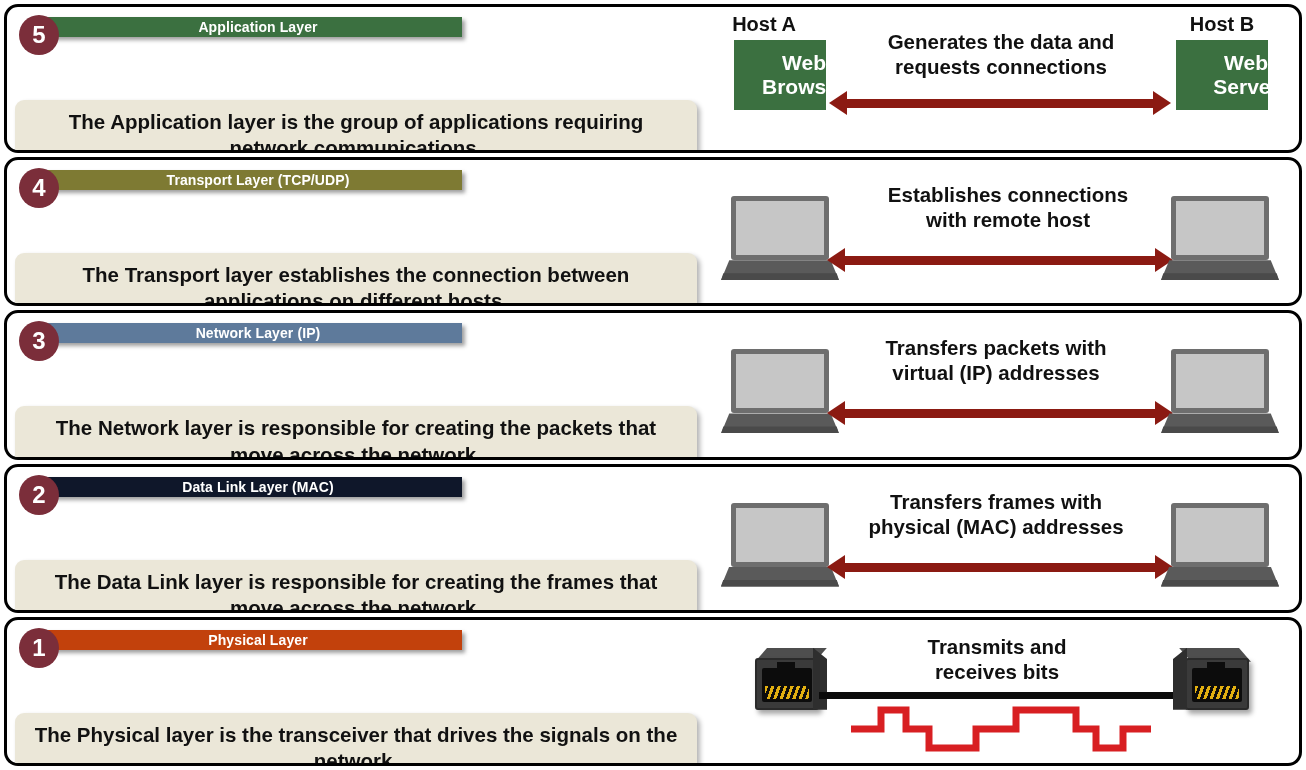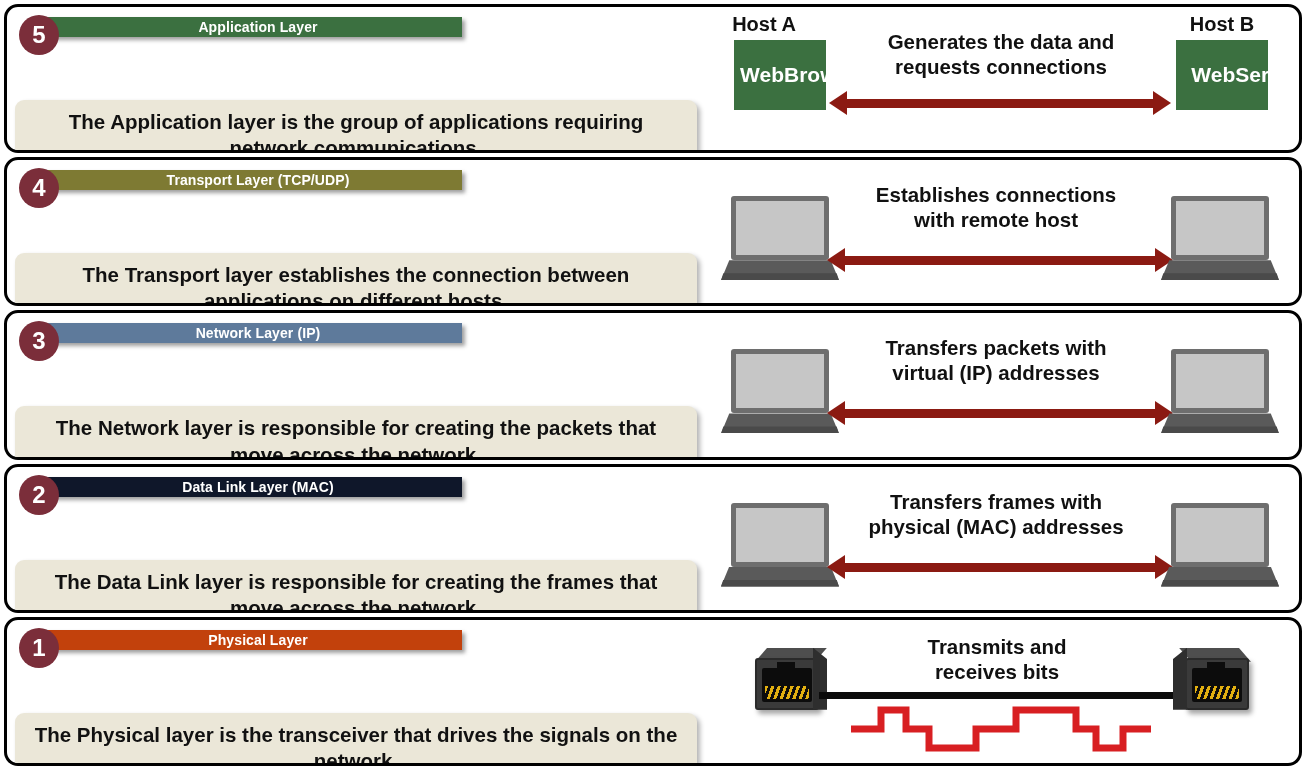--- a/index.html
+++ b/index.html
@@ -76,21 +76,21 @@
   
   .host-label {
     position: absolute; color: #111; font-size: 20px; font-weight: bold;
     text-align: center; width: 110px;
   }
   .web-box {
     position: absolute;
     width: 92px; height: 70px;
     background: #3B7040;
     color: #ffffff; font-size: 21px; font-weight: bold;
-    display: flex; flex-direction: row; align-items: center; justify-content: center;
+    display: flex; flex-direction: column; align-items: center; justify-content: center;
     line-height: 1.12; text-align: center; padding-left: 48px;
   }
 
   
   .arrow-wrap { position: absolute; height: 24px; }
   .arrow-wrap .shaft {
     position: absolute; left: 16px; right: 16px; top: 8px; height: 9px;
     background: #8B1A12;
   }
   .arrow-wrap .head {
@@ -196,21 +196,21 @@
       <div class="badge">4</div>
       <div class="layer-title" id="t4" style="background: rgb(126, 122, 51);">Transport Layer (TCP/UDP)</div>
       <div class="layer-desc">The Transport layer establishes the connection between applications on different hosts.</div>
     </div>
     <div class="right-col">
       <div class="laptop" style="left:20px; top:36px;">
         <div class="lid"></div>
         <div class="base"></div>
         <div class="base-lip"></div>
       </div>
-      <div class="caption" style="left:130px; top:22px; width:330px;">Establishes connections
+      <div class="caption" style="left:142px; top:22px; width:330px;">Establishes connections
 with remote host</div>
       <div class="arrow-wrap" style="left:126px; right:126px; top:88px;">
         <div class="head l"></div>
         <div class="shaft"></div>
         <div class="head r"></div>
       </div>
       <div class="laptop" style="right:20px; top:36px;">
         <div class="lid"></div>
         <div class="base"></div>
         <div class="base-lip"></div>

